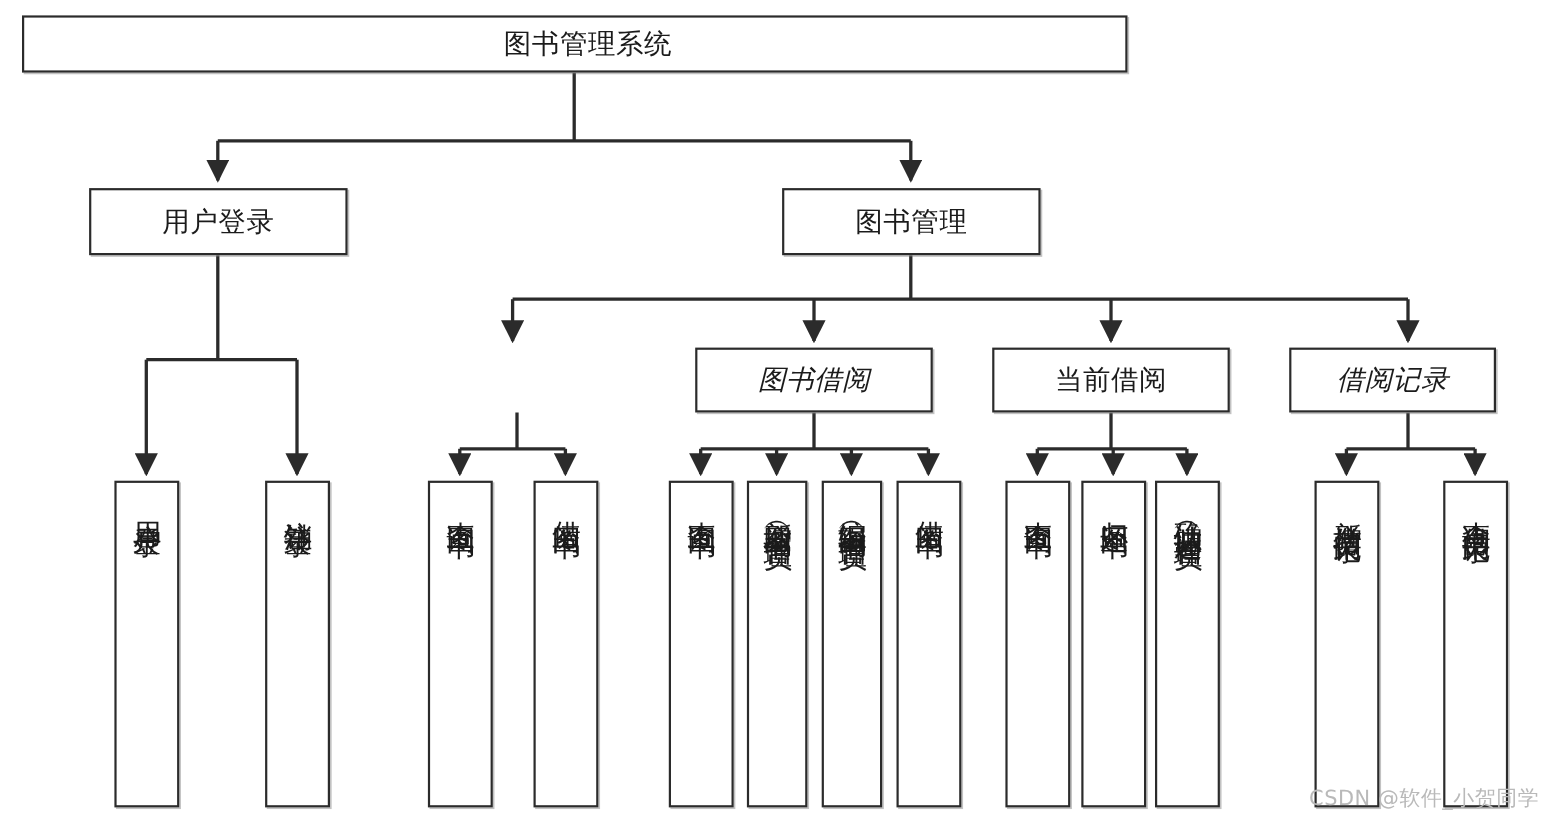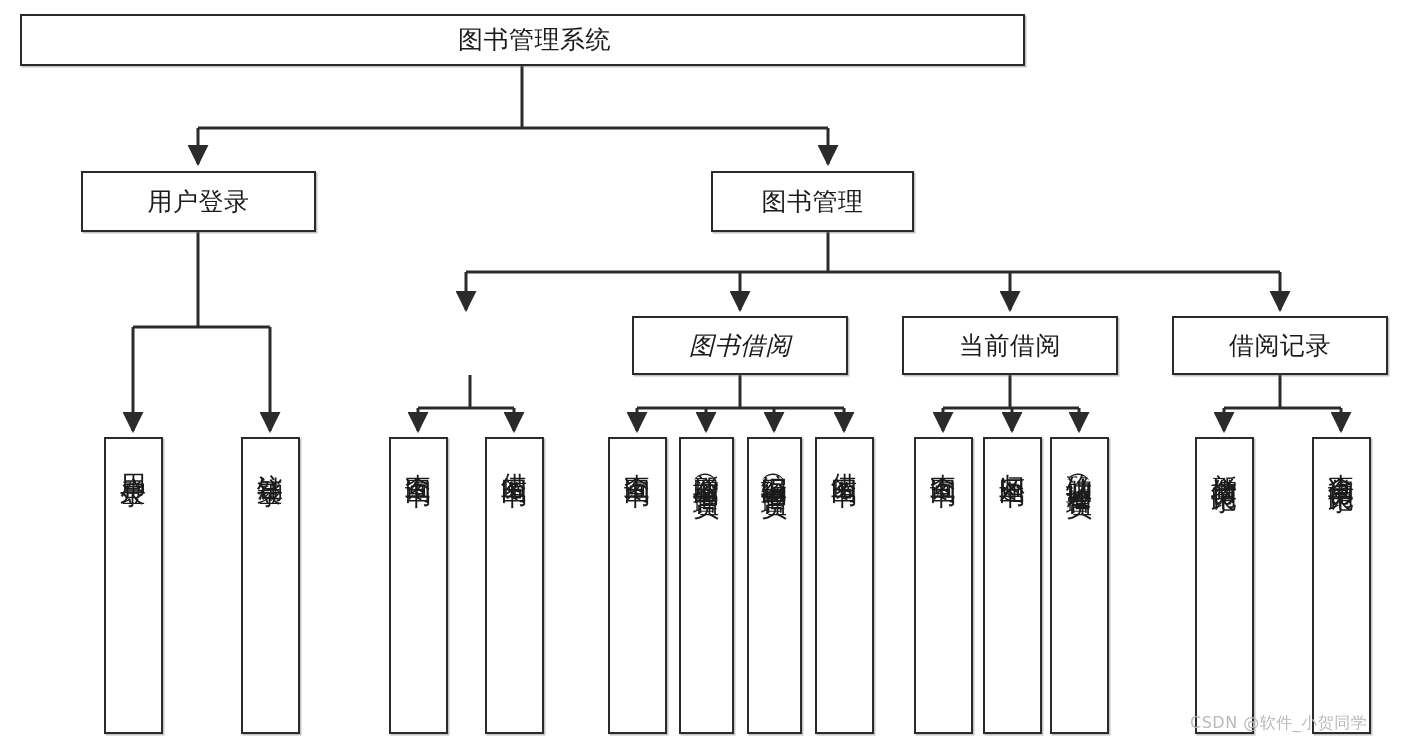--- a/index.html
+++ b/index.html
@@ -59,21 +59,21 @@
     text-orientation: upright;
     font-size: 26px;
     line-height: 1.0;
     letter-spacing: 3px;
     white-space: nowrap;
   }
   .watermark {
     position: absolute;
     left: 1190px;
     top: 713px;
-    font-size: 16px;
+    font-size: 19px;
     color: #b9b9b9;
     letter-spacing: 0.5px;
     white-space: nowrap;
     font-family: "DejaVu Sans", "Liberation Sans", sans-serif;
   }
 </style>
 </head>
 <body>
 
 <div id="diagram-root">
@@ -128,31 +128,31 @@
     </g>
   </svg>
 
   <div class="node root" style="left:20px; top:14px; width:1005px; height:52px;padding-left:24px;">
     <span class="label">图书管理系统</span>
   </div>
 
   <div class="node horiz" style="left:81px; top:171px; width:235px; height:61px;">
     <span class="label">用户登录</span>
   </div>
-  <div class="node horiz" style="left:711px; top:171px; width:203px; height:61px;">
+  <div class="node horiz" style="left:711px; top:171px; width:235px; height:61px;">
     <span class="label">图书管理</span>
   </div>
 
   <div class="node horiz" style="left:632px; top:316px; width:216px; height:59px;font-style:italic;">
     <span class="label">图书借阅</span>
   </div>
   <div class="node horiz" style="left:902px; top:316px; width:216px; height:59px;align-items:center;">
     <span class="label">当前借阅</span>
   </div>
-  <div class="node horiz" style="left:1172px; top:316px; width:216px; height:59px;">
+  <div class="node horiz" style="left:1172px; top:316px; width:188px; height:59px;font-style:italic;">
     <span class="label">借阅记录</span>
   </div>
 
   <div class="node vert" style="left:104px; top:437px; width:59px; height:297px;">
     <span class="label">用户登录</span>
   </div>
   <div class="node vert" style="left:241px; top:437px; width:59px; height:297px;">
     <span class="label">注销登录</span>
   </div>
 

